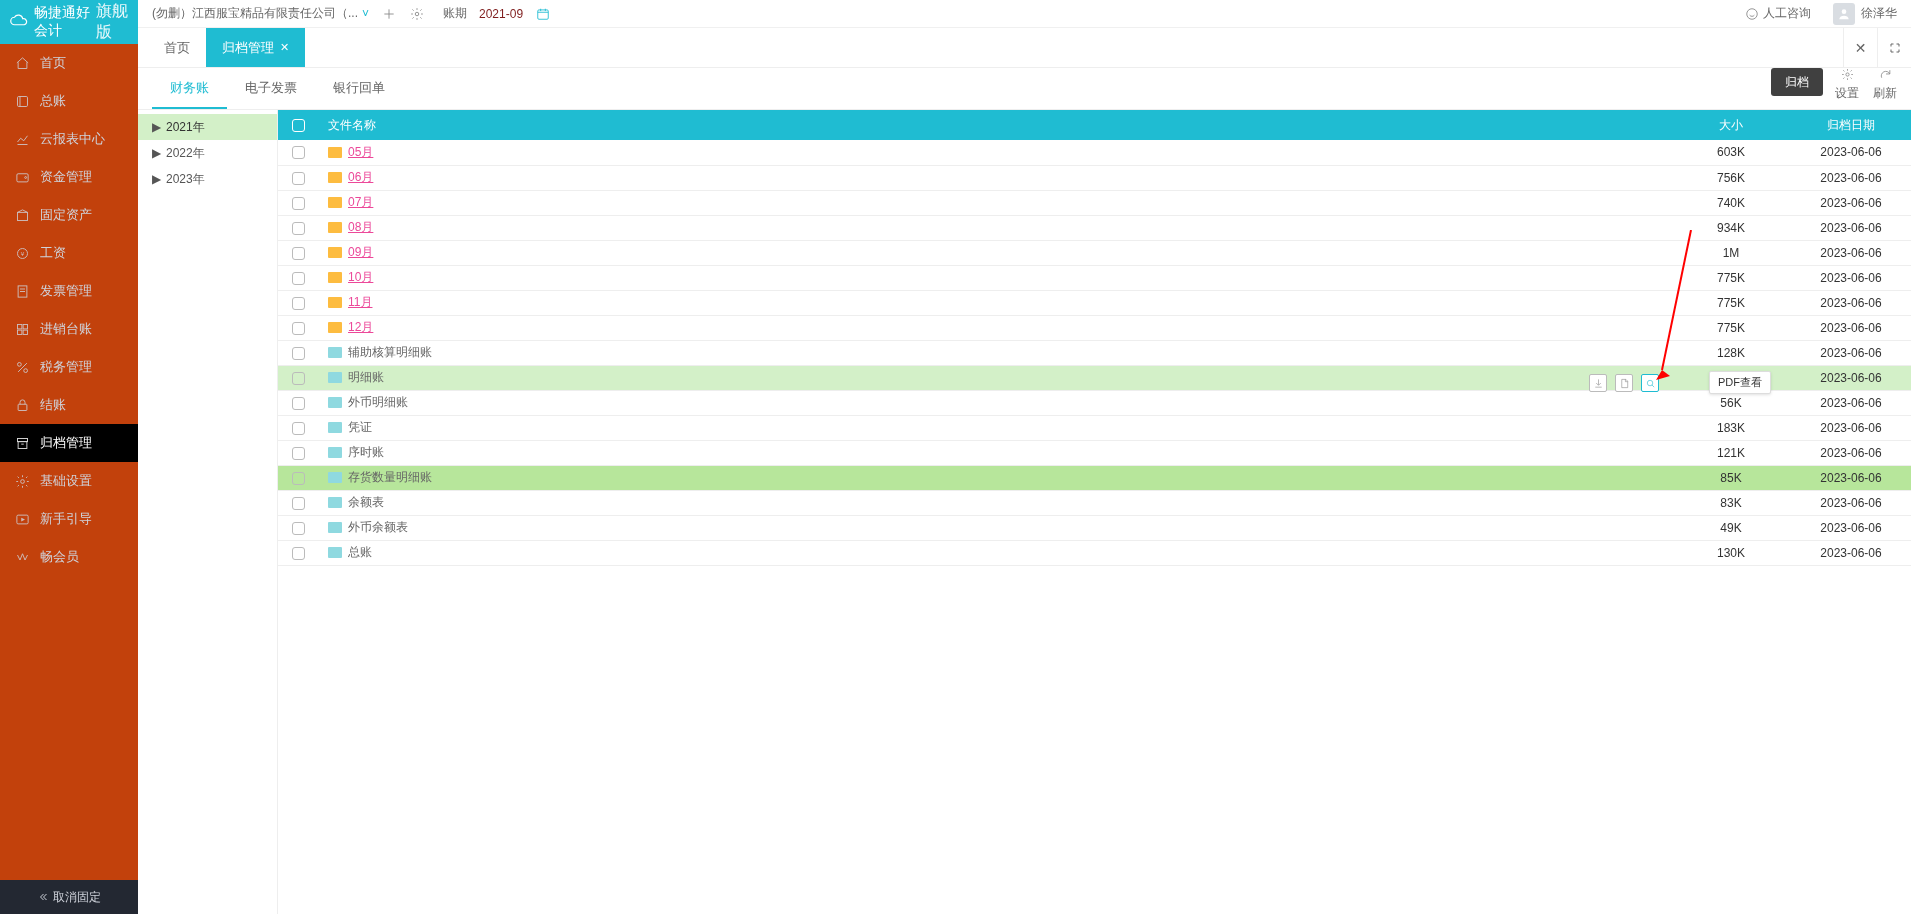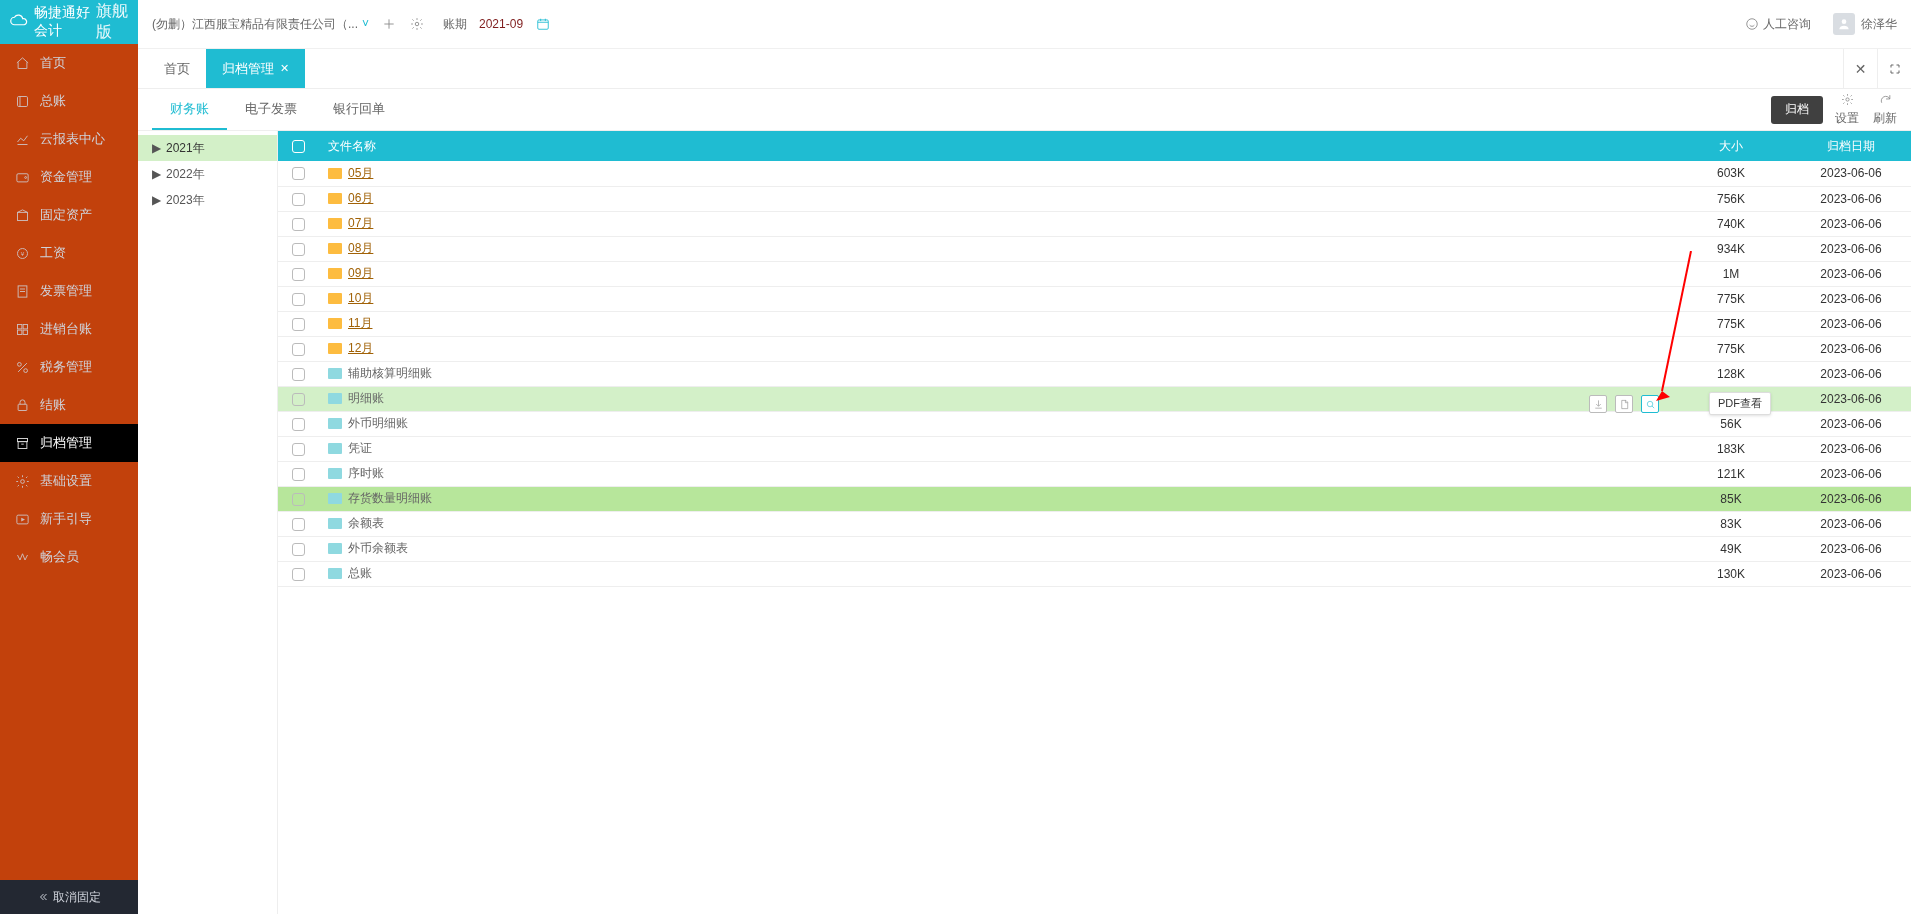--- a/index.html
+++ b/index.html
@@ -17,21 +17,21 @@
 .side-nav { flex:1; overflow:auto; }
 .side-item { display:flex; align-items:center; gap:10px; height:38px; padding:0 14px; cursor:pointer; font-size:13px; }
 .side-item.active { background:#000; color:#fff; }
 .side-icon { width:16px; height:16px; display:inline-flex; align-items:center; justify-content:center; opacity:.85; }
 .side-item svg { stroke:#cfd3db; fill:none; stroke-width:1.5; }
 .side-item.active svg { stroke:#fff; }
 .side-bottom { height:34px; background:#232832; display:flex; align-items:center; justify-content:center; gap:4px; font-size:12px; cursor:pointer; }
 .side-bottom svg { stroke:#cfd3db; fill:none; stroke-width:2; }
 
 
-.topbar { height:49px; display:flex; align-items:center; padding:0 14px; gap:12px; border-bottom:1px solid #f0f0f0; color:#666; font-size:12px; }
+.topbar { height:28px; display:flex; align-items:center; padding:0 14px; gap:12px; border-bottom:1px solid #f0f0f0; color:#666; font-size:12px; }
 .company { display:flex; align-items:center; gap:4px; cursor:pointer; }
 .company .chev { color:#1fbcd2; }
 .tb-icon { width:16px; height:16px; cursor:pointer; display:inline-flex; align-items:center; justify-content:center; }
 .tb-icon svg { stroke:#888; fill:none; stroke-width:1.5; }
 .period-label { margin-left:6px; }
 .period-val { color:#7f1d1d; }
 .cal-ic svg { stroke:#1fbcd2; }
 .topbar .sp { flex:1; }
 .support { display:flex; align-items:center; gap:4px; cursor:pointer; margin-right:10px; }
 .user { display:flex; align-items:center; gap:6px; cursor:pointer; }
@@ -41,21 +41,21 @@
 
 .tabs { height:40px; display:flex; align-items:stretch; border-bottom:1px solid #eee; padding-left:10px; }
 .tab { display:flex; align-items:center; padding:0 16px; font-size:13px; color:#666; cursor:pointer; gap:6px; }
 .tab.active { background:#1fbcd2; color:#fff; }
 .tab .x { font-size:11px; }
 .tabs .sp { flex:1; }
 .tabs .win-btn { width:34px; display:flex; align-items:center; justify-content:center; border-left:1px solid #eee; cursor:pointer; color:#666; font-size:14px; }
 
 
 .content { flex:1; display:flex; flex-direction:column; padding:0 0 0 0; min-height:0; }
-.subtabs-row { height:42px; display:flex; align-items:center; border-bottom:1px solid #eee; padding:0 14px; }
+.subtabs-row { height:42px; display:flex; border-bottom:1px solid #eee; padding:0 14px; }
 .subtabs { display:flex; height:100%; }
 .subtab { padding:0 18px; display:flex; align-items:center; font-size:13px; color:#666; cursor:pointer; border-bottom:2px solid transparent; }
 .subtab.active { color:#1fbcd2; border-bottom-color:#1fbcd2; }
 .subtabs-row .sp { flex:1; }
 .btn-archive { background:#404040; color:#fff; border:none; height:28px; padding:0 14px; border-radius:3px; font-size:12px; cursor:pointer; margin-right:12px; }
 .toolbar-link { display:flex; align-items:center; gap:4px; color:#666; cursor:pointer; font-size:12px; margin-right:14px;flex-direction:column; }
 .toolbar-link svg { stroke:#888; fill:none; stroke-width:1.5; }
 .toolbar-link:last-child { margin-right:0; }
 
 
@@ -78,21 +78,21 @@
 tbody tr { height:25px; border-bottom:1px solid #eee; }
 tbody td { font-size:12px; padding:0 10px; color:#333; }
 tbody tr.hover { background:#d3f0c8; }
 tbody tr.sel { background:#b7e69b; }
 .chkb { width:13px; height:13px; border:1px solid #bbb; border-radius:3px; display:inline-block; vertical-align:middle; cursor:pointer; }
 thead .chkb { border-color:#fff; }
 .folder-ic { width:14px; height:11px; display:inline-block; vertical-align:middle; margin-right:6px; border-radius:1px; }
 .folder-ic.yellow { background:#fdbc40; }
 .folder-ic.teal { background:#8fd9e0; }
 .fname { color:#666; }
-.fname.link { color:#a16207; text-decoration:underline; cursor:pointer; }
+.fname.link { color:#ec4899; text-decoration:underline; cursor:pointer; }
 
 
 .row-actions { position:absolute; display:flex; gap:8px; align-items:center; }
 .row-actions .ai { width:18px; height:18px; border:1px solid #bbb; border-radius:2px; display:flex; align-items:center; justify-content:center; cursor:pointer; background:#fff; }
 .row-actions .ai.on { border-color:#1fbcd2; }
 .row-actions .ai svg { stroke:#888; fill:none; stroke-width:1.3; }
 .row-actions .ai.on svg { stroke:#1fbcd2; }
 .tooltip { position:absolute; background:#fff; border:1px solid #ddd; padding:3px 8px; font-size:11px; border-radius:2px; box-shadow:0 1px 3px rgba(0,0,0,.12); white-space:nowrap; }
 
 

